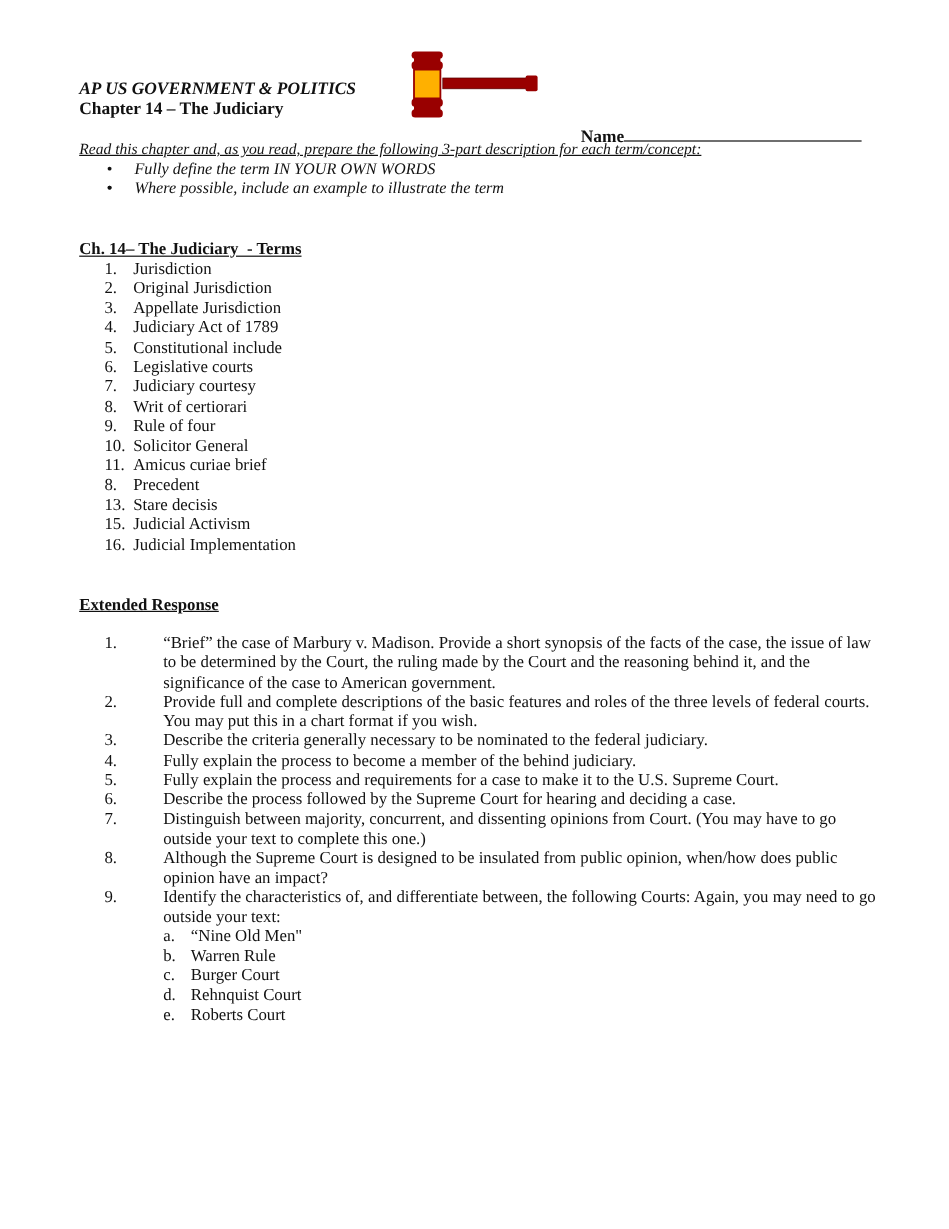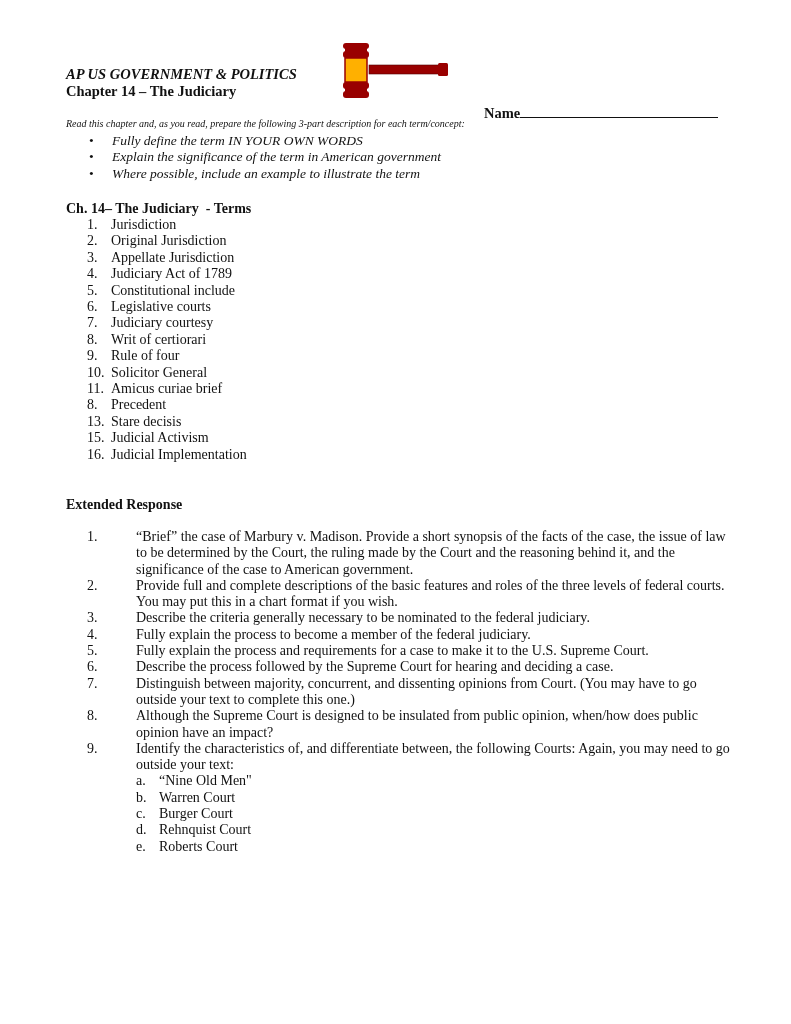--- a/index.html
+++ b/index.html
@@ -1,25 +1,25 @@
 <!DOCTYPE html>
 <html><head>
 <meta charset="utf-8">
 <style>
   html, body { margin: 0; padding: 0; background: #ffffff; }
   body { width: 791px; height: 1024px; position: relative; overflow: hidden;
          font-family: "Liberation Serif", "DejaVu Serif", serif; color: #111; }
   .abs { position: absolute; }
   .hdr { font-weight: bold; font-size: 14.5px; line-height: 17px; }
   .name-line { display: inline-block; width: 198px; border-bottom: 1px solid #111; height: 13px; vertical-align: baseline; }
-  .intro { font-style: italic; font-size: 10px; line-height: 16.5px; }
+  .intro { font-style: italic; font-size: 13px; line-height: 16.5px; text-decoration: underline; }
   .bullets { list-style: none; margin: 0; padding: 0; }
   .bullets li { position: relative; padding-left: 46px; font-style: italic; font-size: 13.5px; line-height: 16.5px; }
   .bullets li .dot { position: absolute; left: 23px; font-style: normal; }
-  .section-title { font-weight: bold; font-size: 14px; line-height: 17px; }
+  .section-title { font-weight: bold; text-decoration: underline; font-size: 14px; line-height: 17px; }
   .terms { margin: 0; padding: 0; list-style: none; }
   .terms li { font-size: 14px; line-height: 16.4px; position: relative; padding-left: 45px; }
   .terms li .num { position: absolute; left: 21px; width: 22px; }
   .ext { margin: 0; padding: 0; list-style: none; font-family: "Liberation Serif", serif; }
   .ext li { position: relative; padding-left: 49px; font-size: 14px; line-height: 16.3px; width: 600px; }
   .ext li .num { position: absolute; left: 0; }
   .sub { margin: 0; padding: 0; list-style: none; }
   .sub li { position: relative; padding-left: 23px; font-size: 14px; line-height: 16.3px; width: auto; }
   .sub li .let { position: absolute; left: 0; }
 </style>
@@ -48,21 +48,21 @@
 </div>
 
 <div class="abs hdr" style="left:484px; top:66px;margin-top:38px;">
   <span>Name</span><span class="name-line"></span>
 </div>
 
 <div class="abs" style="left:66px; top:116px; width:640px;">
   <div class="intro">Read this chapter and, as you read, prepare the following 3-part description for each term/concept:</div>
   <ul class="bullets">
     <li><span class="dot">•</span><span>Fully define the term IN YOUR OWN WORDS</span></li>
-    <li><span class="dot">•</span><span>Explain the significance of the term in American government</span></li>
+    <li><span class="dot">•</span></li>
     <li><span class="dot">•</span><span>Where possible, include an example to illustrate the term</span></li>
   </ul>
 </div>
 
 <div class="abs" style="left:66px; top:200px; width:400px;">
   <div class="section-title" style="white-space:pre;">Ch. 14– The Judiciary  - Terms</div>
   <ol class="terms">
     <li><span class="num">1.</span><span>Jurisdiction</span></li>
     <li><span class="num">2.</span><span>Original Jurisdiction</span></li>
     <li><span class="num">3.</span><span>Appellate Jurisdiction</span></li>
@@ -81,28 +81,28 @@
   </ol>
 </div>
 
 <div class="abs section-title" style="left:66px; top:496px;">Extended Response</div>
 
 <div class="abs" style="left:87px; top:529px;">
   <ol class="ext">
     <li><span class="num">1.</span><span>“Brief” the case of Marbury v. Madison.  Provide a short synopsis of the facts of the case, the issue of law to be determined by the Court, the ruling made by the Court and the reasoning behind it, and the significance of the case to American government.</span></li>
     <li><span class="num">2.</span><span>Provide full and complete descriptions of the basic features and roles of the three levels of federal courts.  You may put this in a chart format if you wish.</span></li>
     <li><span class="num">3.</span><span>Describe the criteria generally necessary to be nominated to the federal judiciary.</span></li>
-    <li><span class="num">4.</span><span>Fully explain the process to become a member of the federal judiciary.</span></li>
+    <li><span class="num">4.</span><span>Fully explain the process to become a member of the behind judiciary.</span></li>
     <li><span class="num">5.</span><span>Fully explain the process and requirements for a case to make it to the U.S. Supreme Court.</span></li>
     <li><span class="num">6.</span><span>Describe the process followed by the Supreme Court for hearing and deciding a case.</span></li>
     <li><span class="num">7.</span><span>Distinguish between majority, concurrent, and dissenting opinions from Court.  (You may have to go outside your text to complete this one.)</span></li>
     <li><span class="num">8.</span><span>Although the Supreme Court is designed to be insulated from public opinion, when/how does public opinion have an impact?</span></li>
     <li><span class="num">9.</span><span>Identify the characteristics of, and differentiate between, the following Courts:  Again, you may need to go outside your text:</span>
       <ol class="sub">
         <li><span class="let">a.</span><span>“Nine Old Men"</span></li>
-        <li><span class="let">b.</span><span>Warren Court</span></li>
+        <li><span class="let">b.</span><span>Warren Rule</span></li>
         <li><span class="let">c.</span><span>Burger Court</span></li>
         <li><span class="let">d.</span><span>Rehnquist Court</span></li>
         <li><span class="let">e.</span><span>Roberts Court</span></li>
       </ol>
     </li>
   </ol>
 </div>
 
 </body></html>

